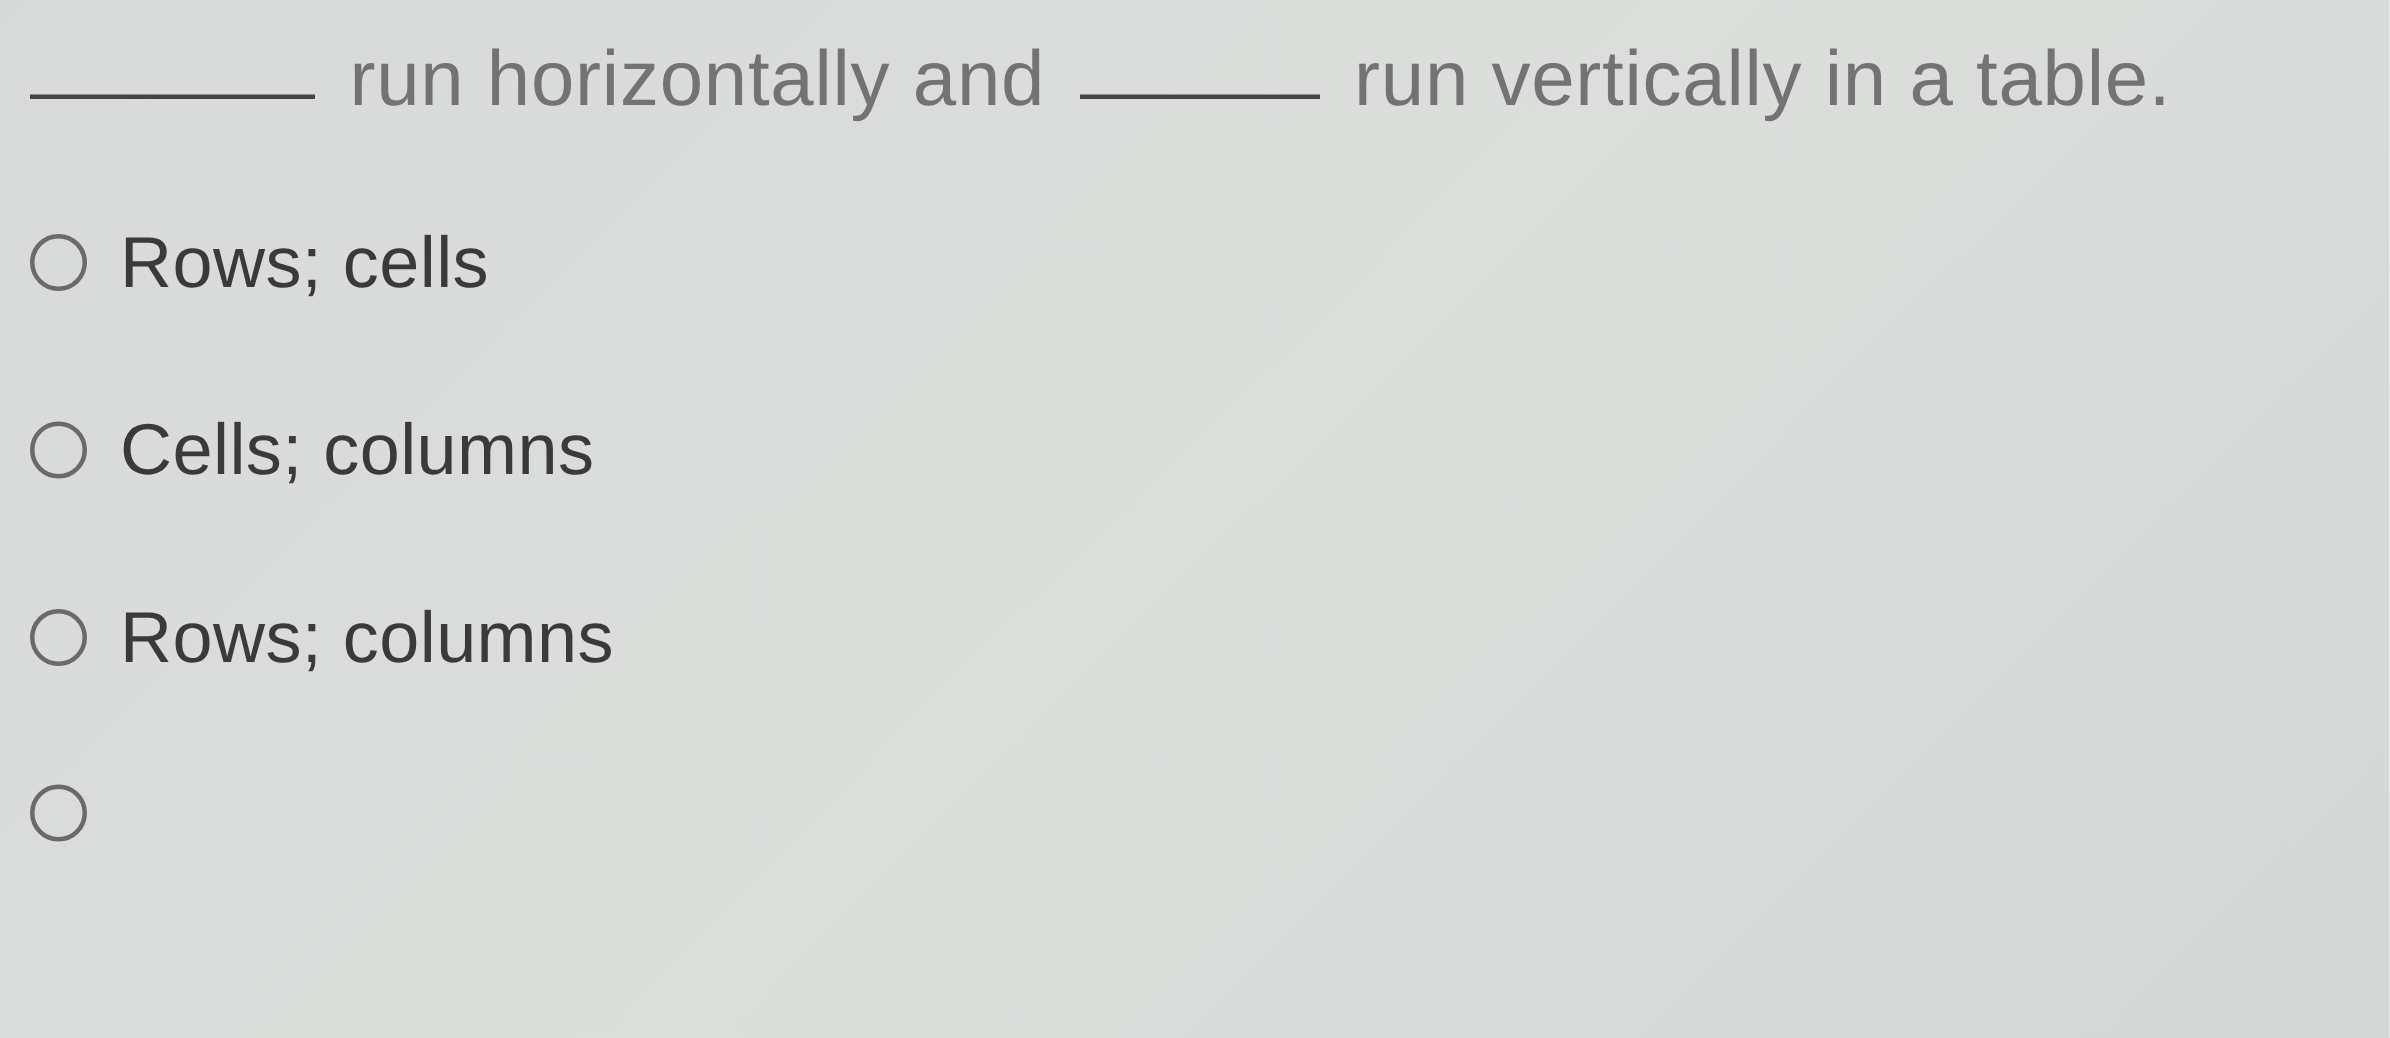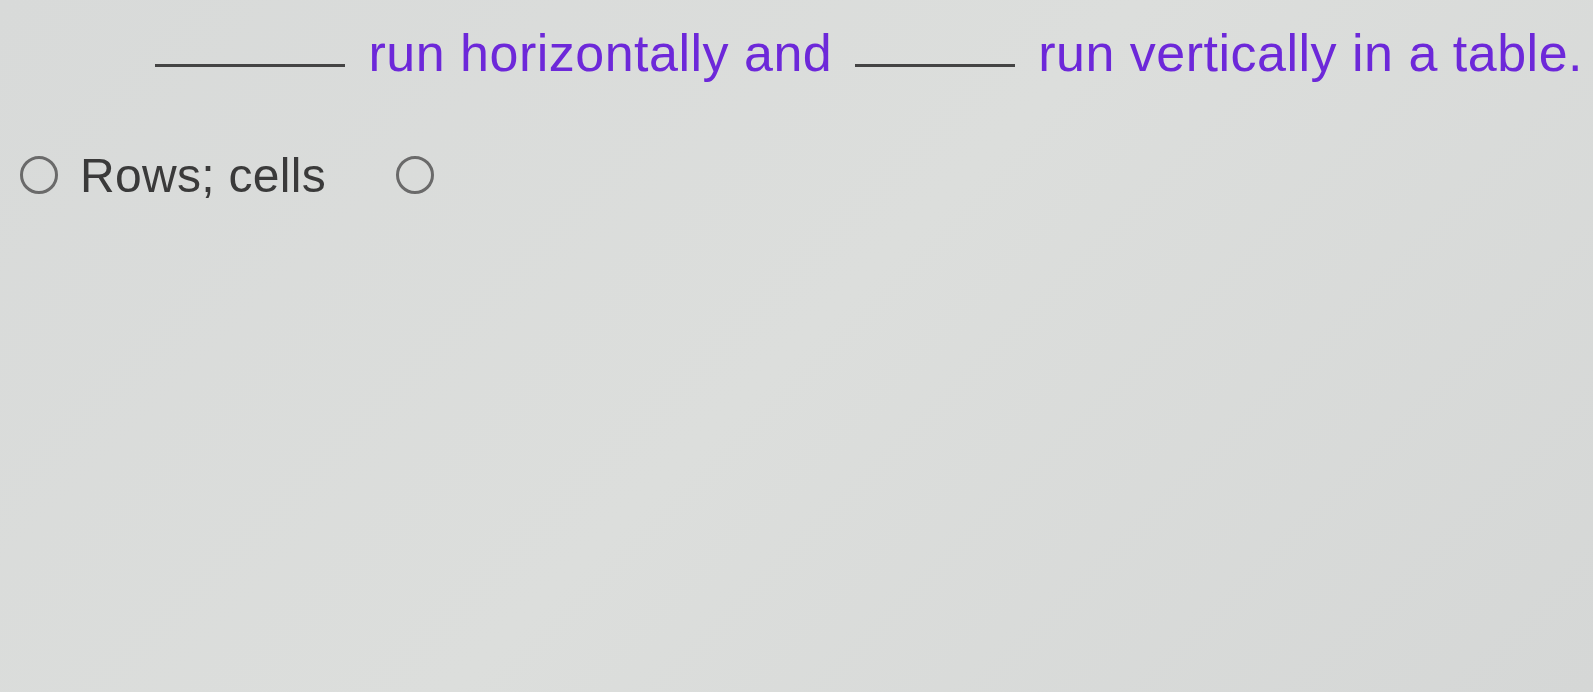--- a/index.html
+++ b/index.html
@@ -13,26 +13,25 @@
       background: linear-gradient(135deg, #d8dad9 0%, #dcdedc 50%, #d5d7d6 100%);
       font-family: Arial, Helvetica, sans-serif;
       color: #3a3a3a;
       padding: 20px 10px 20px 10px;
       position: relative;
       overflow: hidden;
     }
     .question-text {
       font-size: 52px;
       font-weight: 300;
-      color: #6d28d9;
+      color: #737373;
       margin-bottom: 60px;
       padding-left: 10px;
       line-height: 1.3;
       letter-spacing: 0.5px;
-      text-align: right;
     }
     .blank {
       display: inline-block;
       border-bottom: 3px solid #444;
       width: 190px;
       vertical-align: baseline;
       margin-right: 8px;
       position: relative;
       top: -4px;
     }
@@ -41,21 +40,21 @@
       border-bottom: 3px solid #444;
       width: 160px;
       vertical-align: baseline;
       margin-left: 8px;
       margin-right: 8px;
       position: relative;
       top: -4px;
     }
     .options {
       display: flex;
-      flex-direction: row;
+      flex-direction: column;
       gap: 70px;
       padding-left: 10px;
     }
     .option {
       display: flex;
       align-items: center;
       gap: 22px;
       cursor: pointer;
     }
     .radio-circle {
@@ -83,14 +82,22 @@
   <span>run vertically in a table.</span>
 </div>
 
 <div class="options">
   <div class="option">
     <div class="radio-circle"></div>
     <span class="option-label">Rows; cells</span>
   </div>
   <div class="option">
     <div class="radio-circle"></div>
+    <span class="option-label">Cells; columns</span>
+  </div>
+  <div class="option">
+    <div class="radio-circle"></div>
+    <span class="option-label">Rows; columns</span>
+  </div>
+  <div class="option">
+    <div class="radio-circle"></div>
   </div>
 </div>
 
 </body></html>

